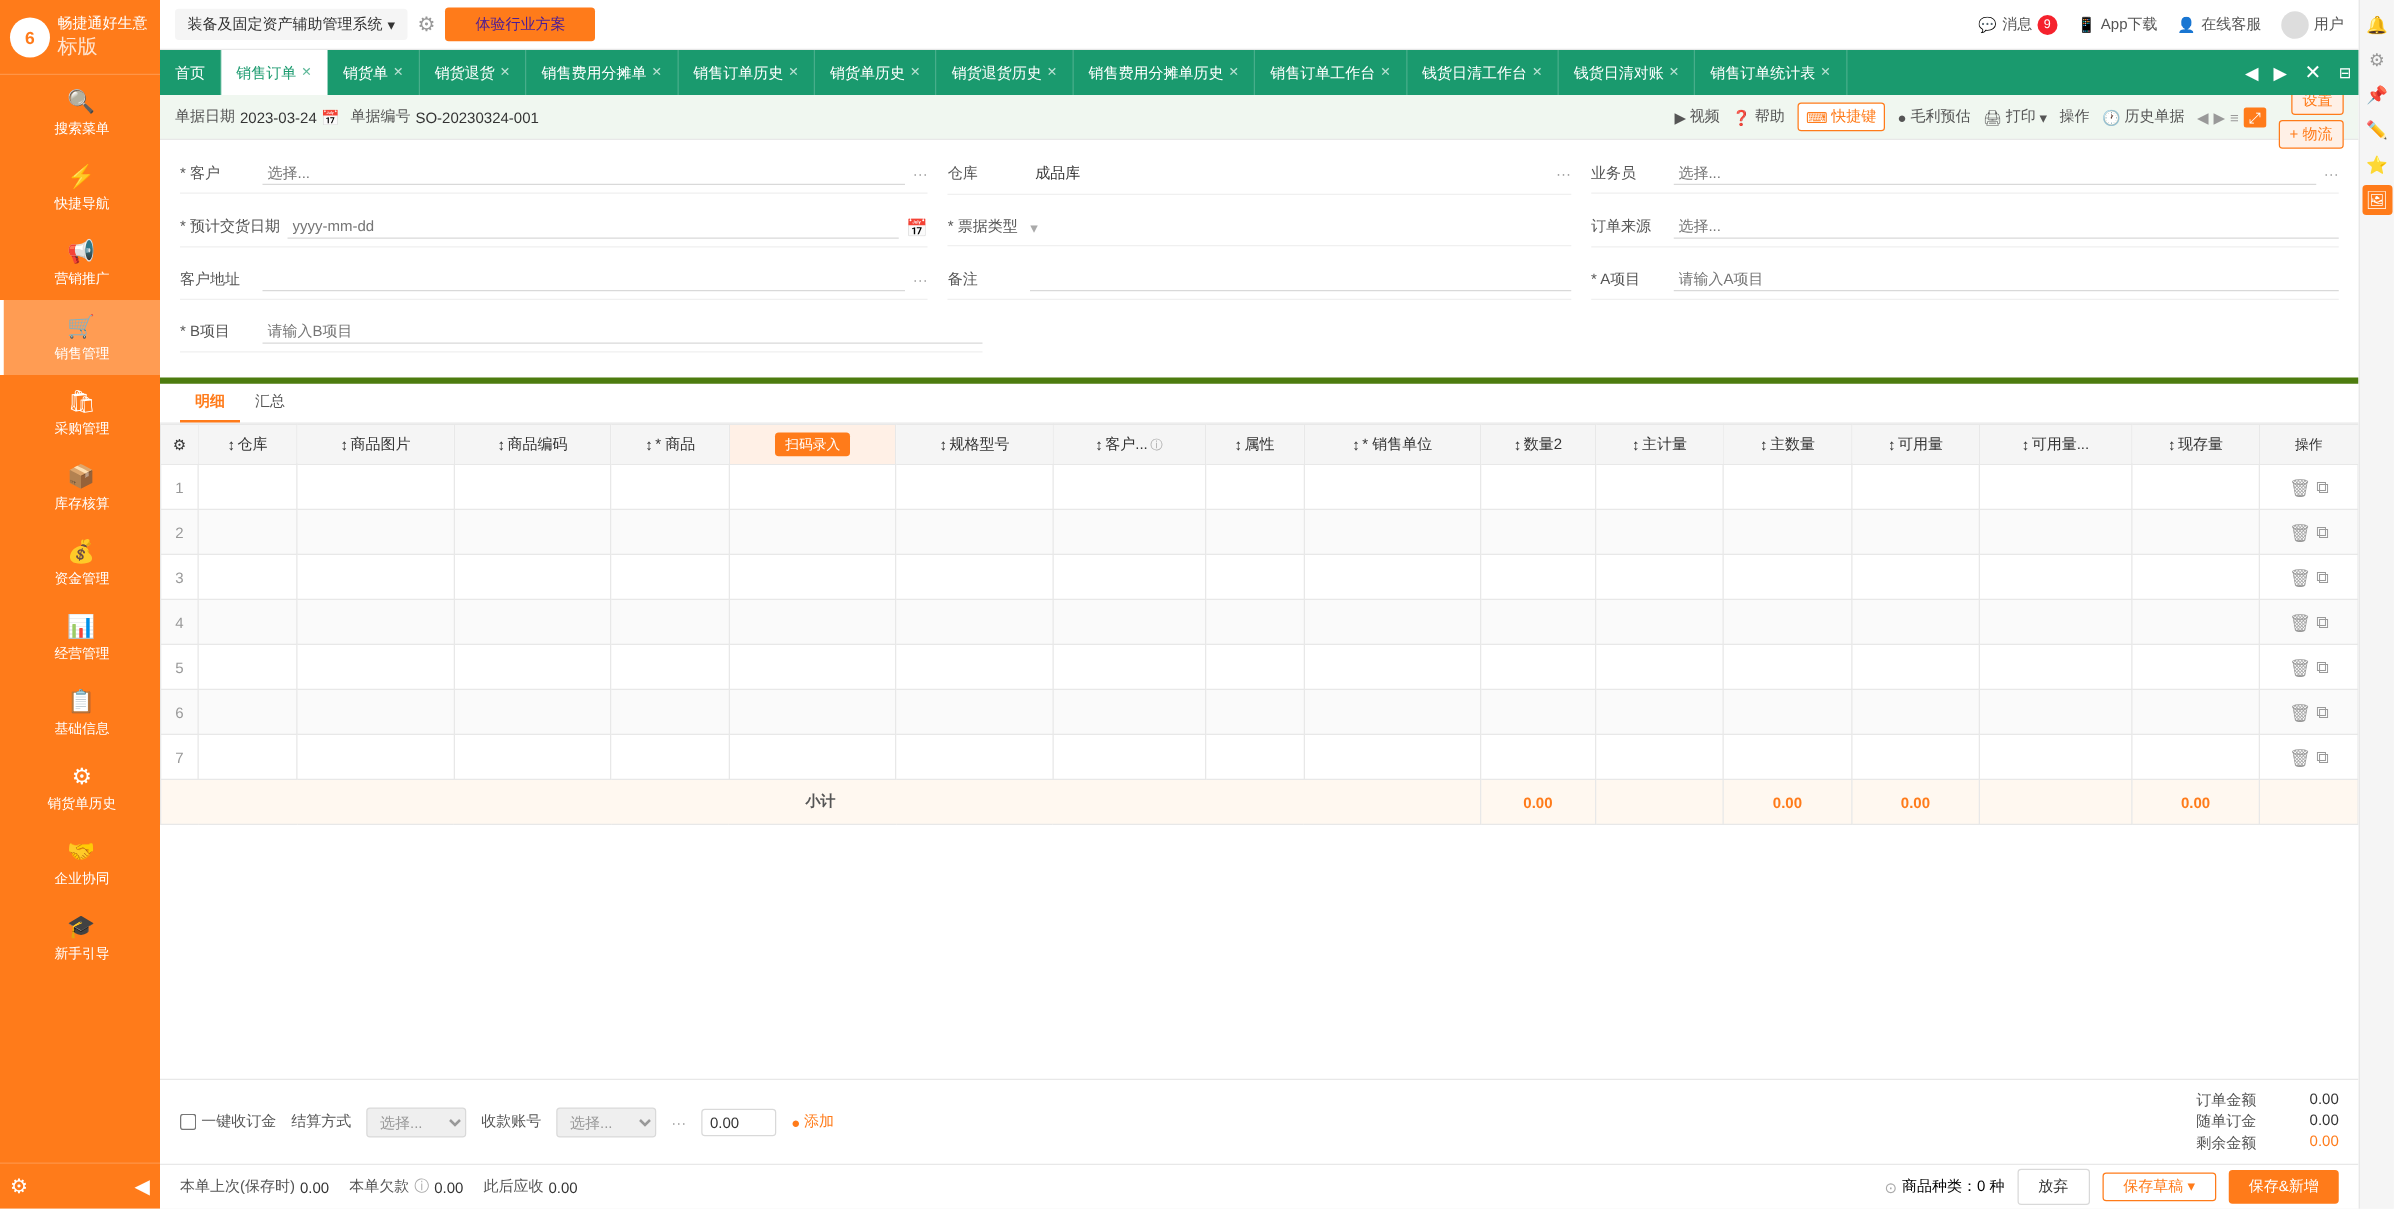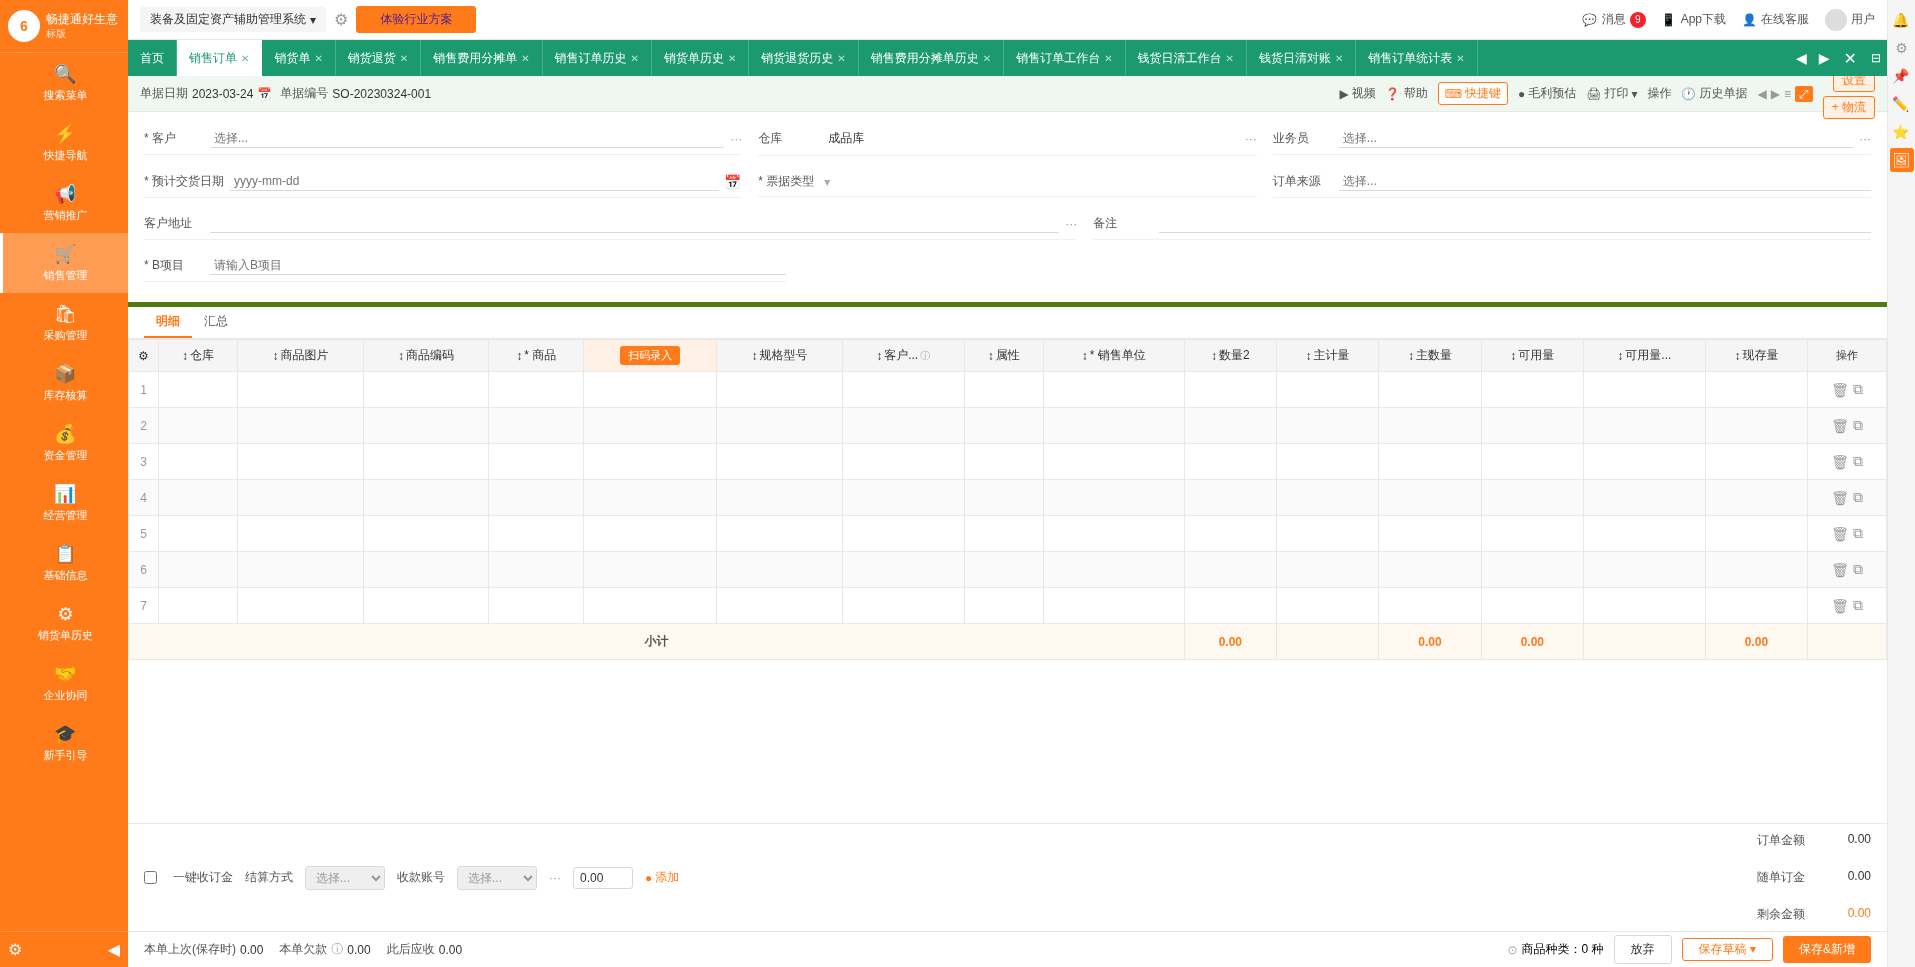--- a/index.html
+++ b/index.html
@@ -77,28 +77,28 @@
     .row-actions { display: flex; align-items: center; justify-content: center; gap: 4px; }
     .row-action-btn { color: #999; font-size: 14px; cursor: pointer; background: none; border: none; padding: 0; }
 
     
     .summary-row { background: #fff8f0; border-top: 1px solid #e8e8e8; }
     .summary-row td { color: #ff7b1a; font-weight: bold; font-size: 12px; }
     .summary-label { color: #555 !important; font-weight: bold !important; }
 
     
     .bottom-form { padding: 8px 16px; border-top: 1px solid #e8e8e8; display: flex; align-items: center; gap: 12px; }
-    .checkbox-label { display: flex; align-items: center; gap: 16px; font-size: 12px; color: #555; cursor: pointer; }
+    .checkbox-label { display: flex; align-items: center; gap: 4px; font-size: 12px; color: #555; cursor: pointer; }
     .bottom-select { border: 1px solid #d9d9d9; padding: 3px 6px; border-radius: 3px; font-size: 12px; color: #999; min-width: 80px; }
     .bottom-input { border: 1px solid #d9d9d9; padding: 3px 6px; border-radius: 3px; font-size: 12px; color: #333; width: 60px; }
     .add-btn { color: #ff7b1a; cursor: pointer; font-size: 12px; display: flex; align-items: center; gap: 3px; }
     .more-btn { color: #999; cursor: pointer; font-size: 12px; }
 
     
-    .right-summary { margin-left: auto; display: flex; flex-direction: column; gap: 20px; text-align: right; }
+    .right-summary { margin-left: auto; display: flex; flex-direction: column; gap: 0; text-align: right; }
     .right-summary-row { display: flex; gap: 16px; justify-content: flex-end; font-size: 12px; }
     .right-summary-label { color: #555; }
     .right-summary-val { color: #333; min-width: 50px; text-align: right; }
 
     
     .statusbar { height: 36px; background: #fff; border-top: 1px solid #e8e8e8; display: flex; align-items: center; padding: 0 16px; gap: 16px; justify-content: space-between; }
     .statusbar-left { display: flex; align-items: center; gap: 16px; font-size: 12px; color: #555; }
     .statusbar-field { display: flex; align-items: center; gap: 4px; }
     .statusbar-val { color: #333; }
     .statusbar-right { display: flex; align-items: center; gap: 10px; }
@@ -119,21 +119,21 @@
 </head>
 <body>
 
 <div class="sidebar">
   <div class="sidebar-logo">
     <div class="sidebar-logo-icon">
       <span>6</span>
     </div>
     <div class="sidebar-logo-text">
       <div>畅捷通好生意</div>
-      <div style="font-size:10px;opacity:0.8;">标版</div>
+      <div style="font-size:16px;opacity:0.8;">标版</div>
     </div>
   </div>
   <div class="sidebar-menu">
 
   <div class="sidebar-item">
         <span class="sidebar-item-icon">🔍</span>
         <span class="sidebar-item-label">搜索菜单</span>
       </div>
       <div class="sidebar-item">
         <span class="sidebar-item-icon">⚡</span>
@@ -339,20 +339,24 @@
       <div class="form-row">
         <div class="form-cell" style="flex:1.2;">
           <span class="form-cell-label">客户地址</span>
           <input class="form-cell-input" style="">
           <span class="form-cell-more">···</span>
         </div>
         <div class="form-cell" style="flex:1;">
           <span class="form-cell-label">备注</span>
           <input class="form-cell-input" style="flex: 2 1 0%;">
         </div>
+        <div class="form-cell" style="flex:1.2;">
+          <span class="form-cell-label">* <span>A项目</span></span>
+          <input class="form-cell-input" placeholder="请输入A项目" style="">
+        </div>
       </div>
 
       <div class="form-row">
         <div class="form-cell" style="flex:1.2;">
           <span class="form-cell-label">* <span>B项目</span></span>
           <input class="form-cell-input" placeholder="请输入B项目" style="">
         </div>
         <div style="flex:2;"></div>
       </div>
     </div>

